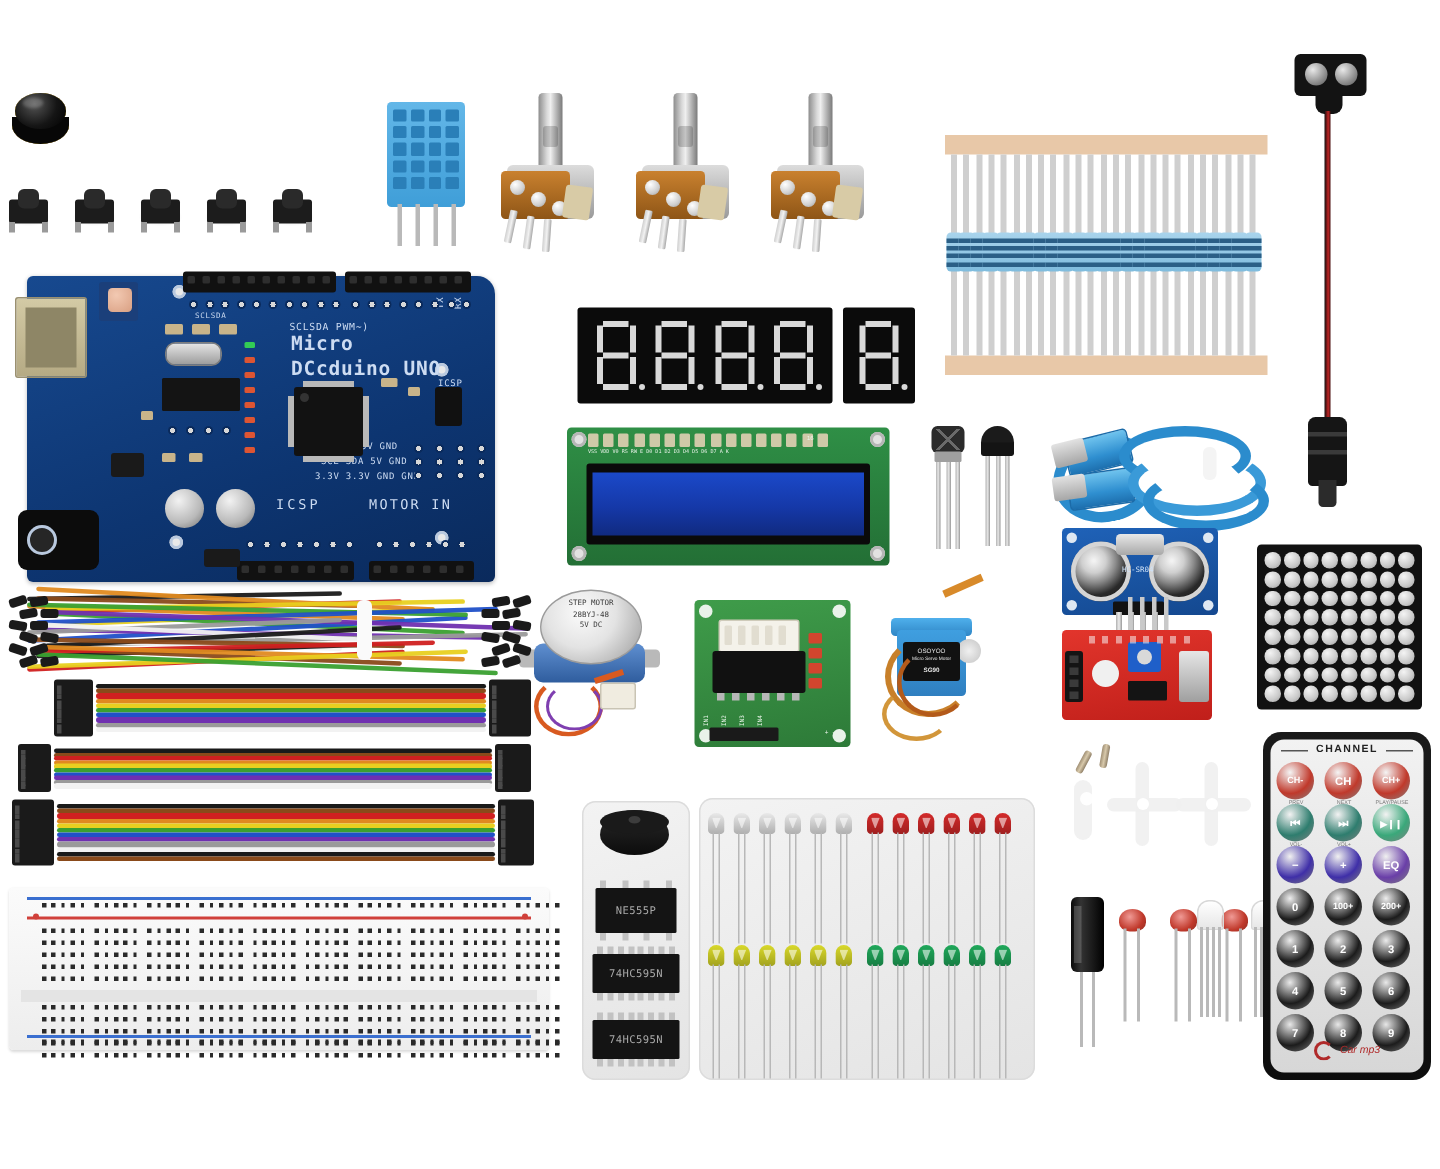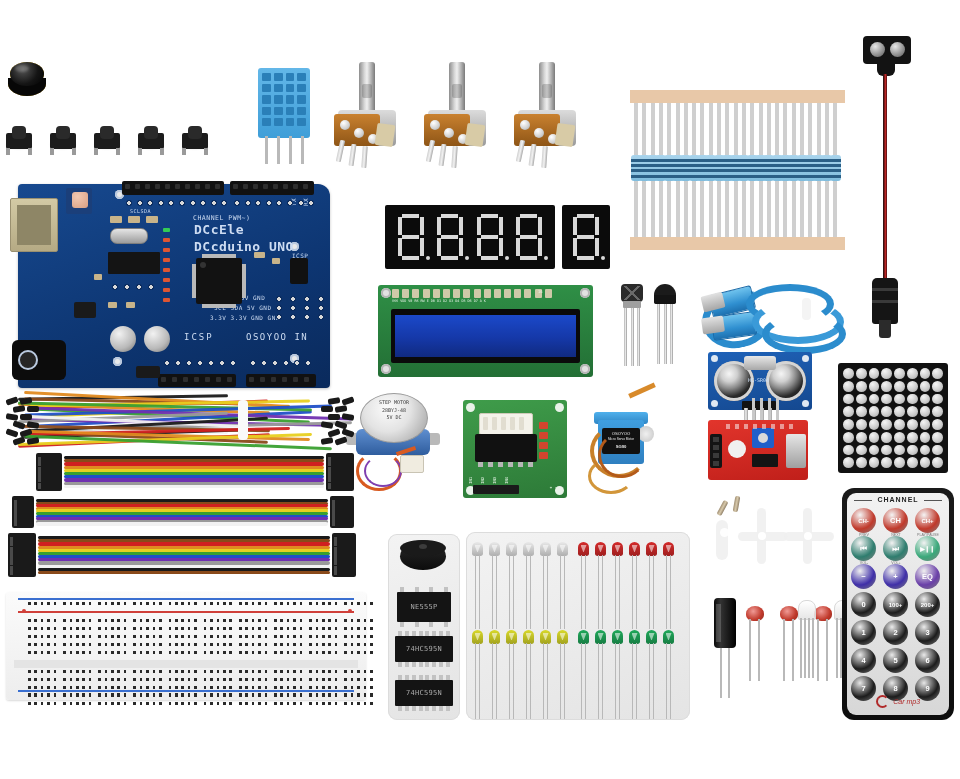--- a/index.html
+++ b/index.html
@@ -665,28 +665,28 @@
       </div>
       <div class="hdr" style="left:228px;top:190px;width:70px;height:13px;">
         <div class="h" style="left:3px"></div>
           <div class="h" style="left:14px"></div>
           <div class="h" style="left:25px"></div>
         <div class="h" style="left:36px"></div>
           <div class="h" style="left:47px"></div>
           <div class="h" style="left:58px"></div>
       </div>
 
-      <div class="silk" style="left:176px;top:38px;font-size:13px;font-weight:bold;">DCcEle</div>
+      <div class="silk" style="left:176px;top:38px;font-size:13px;font-weight:bold;">Micro</div>
       <div class="silk" style="left:176px;top:55px;font-size:13px;font-weight:bold;">DCcduino UNO</div>
-      <div class="silk" style="left:175px;top:30px;font-size:6.5px;">CHANNEL PWM~)</div>
+      <div class="silk" style="left:175px;top:30px;font-size:6.5px;">SCLSDA PWM~)</div>
       <div class="silk" style="left:112px;top:24px;font-size:5px;">SCLSDA</div>
       <div class="silk" style="left:272px;top:22px;font-size:6px;transform:rotate(-90deg);transform-origin:left top;">TX</div>
       <div class="silk" style="left:284px;top:22px;font-size:6px;transform:rotate(-90deg);transform-origin:left top;">RX</div>
       <div class="silk" style="left:166px;top:148px;font-size:9px;letter-spacing:2px;">ICSP</div>
-      <div class="silk" style="left:228px;top:148px;font-size:9px;letter-spacing:1.5px;">OSOYOO IN</div>
+      <div class="silk" style="left:228px;top:148px;font-size:9px;letter-spacing:1.5px;">MOTOR IN</div>
       <div class="silk" style="left:274px;top:68px;font-size:6px;">ICSP</div>
       <div class="silk" style="left:198px;top:110px;font-size:6px;line-height:1.45;">Rx  TX  5V  GND</div>
       <div class="silk" style="left:196px;top:120px;font-size:6px;line-height:1.45;">SCL SDA 5V  GND</div>
       <div class="silk" style="left:192px;top:130px;font-size:6px;line-height:1.45;">3.3V 3.3V GND GND</div>
 
       <div class="mcu" style="left:178px;top:74px">
         <div class="dot"></div>
         <div class="leg" style="left:6px;top:-4px;width:34px;height:4px"></div>
         <div class="leg" style="left:6px;bottom:-4px;width:34px;height:4px"></div>
         <div class="leg" style="left:-4px;top:6px;width:4px;height:34px"></div>

